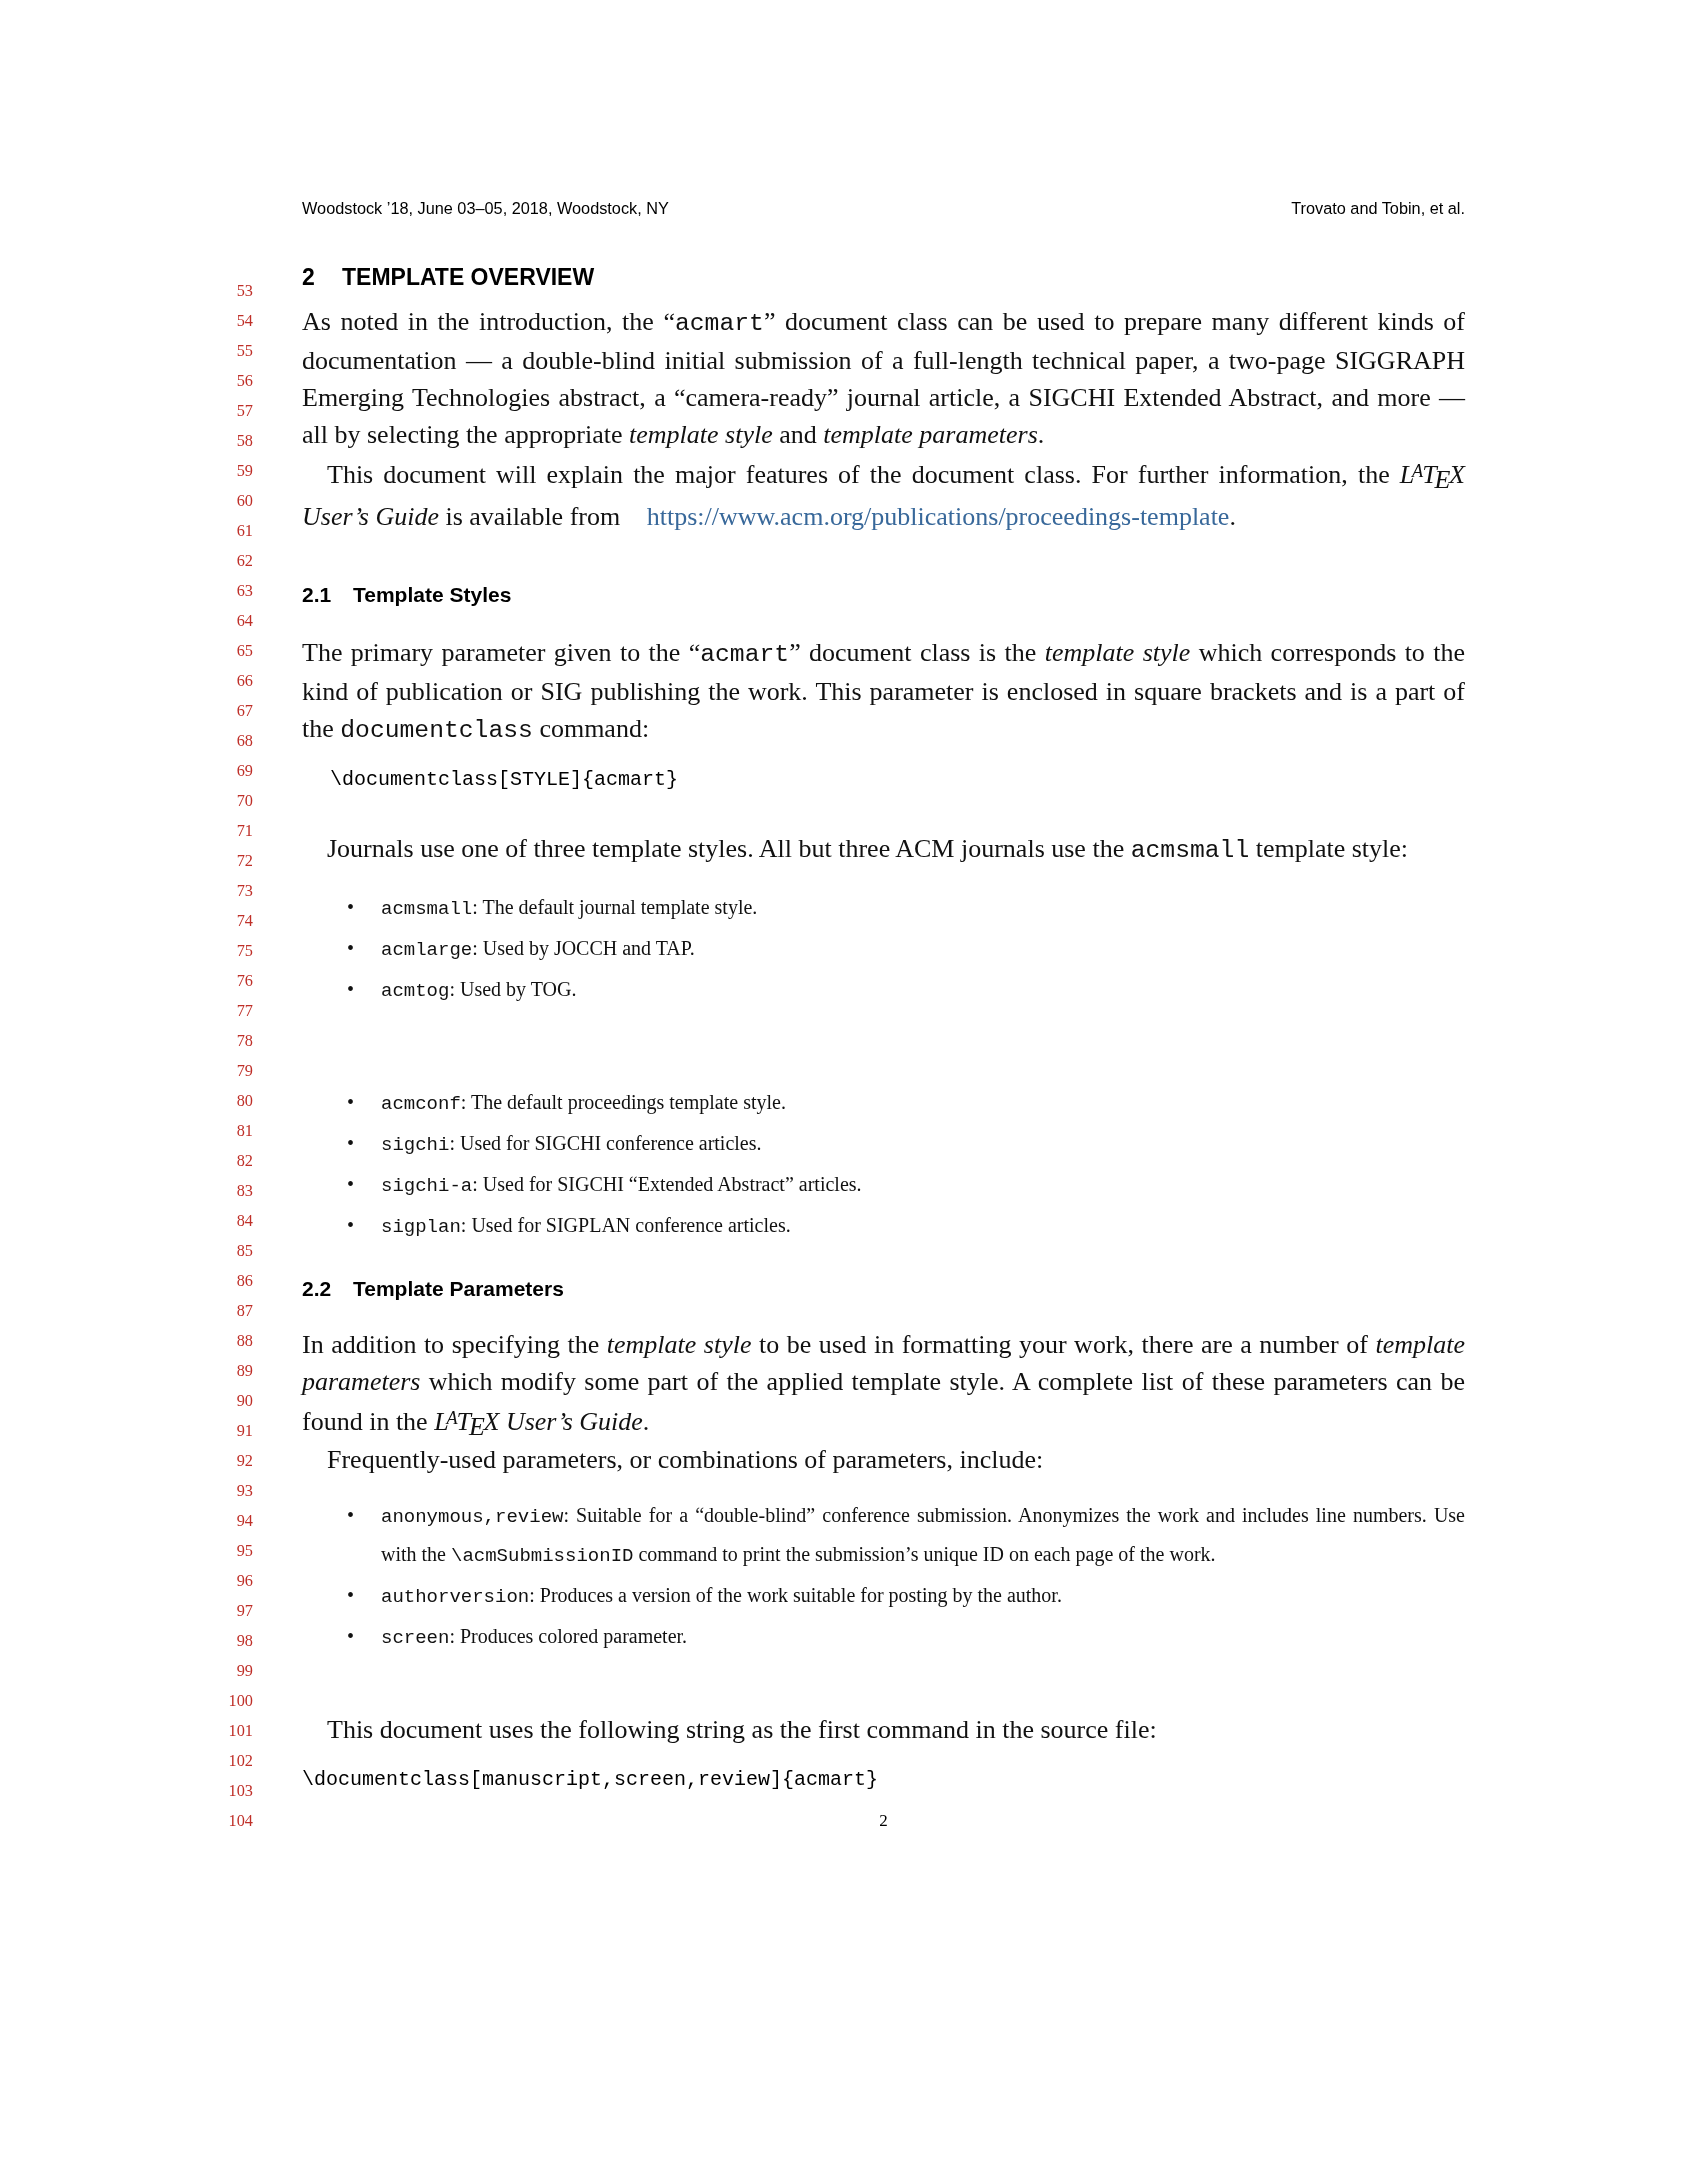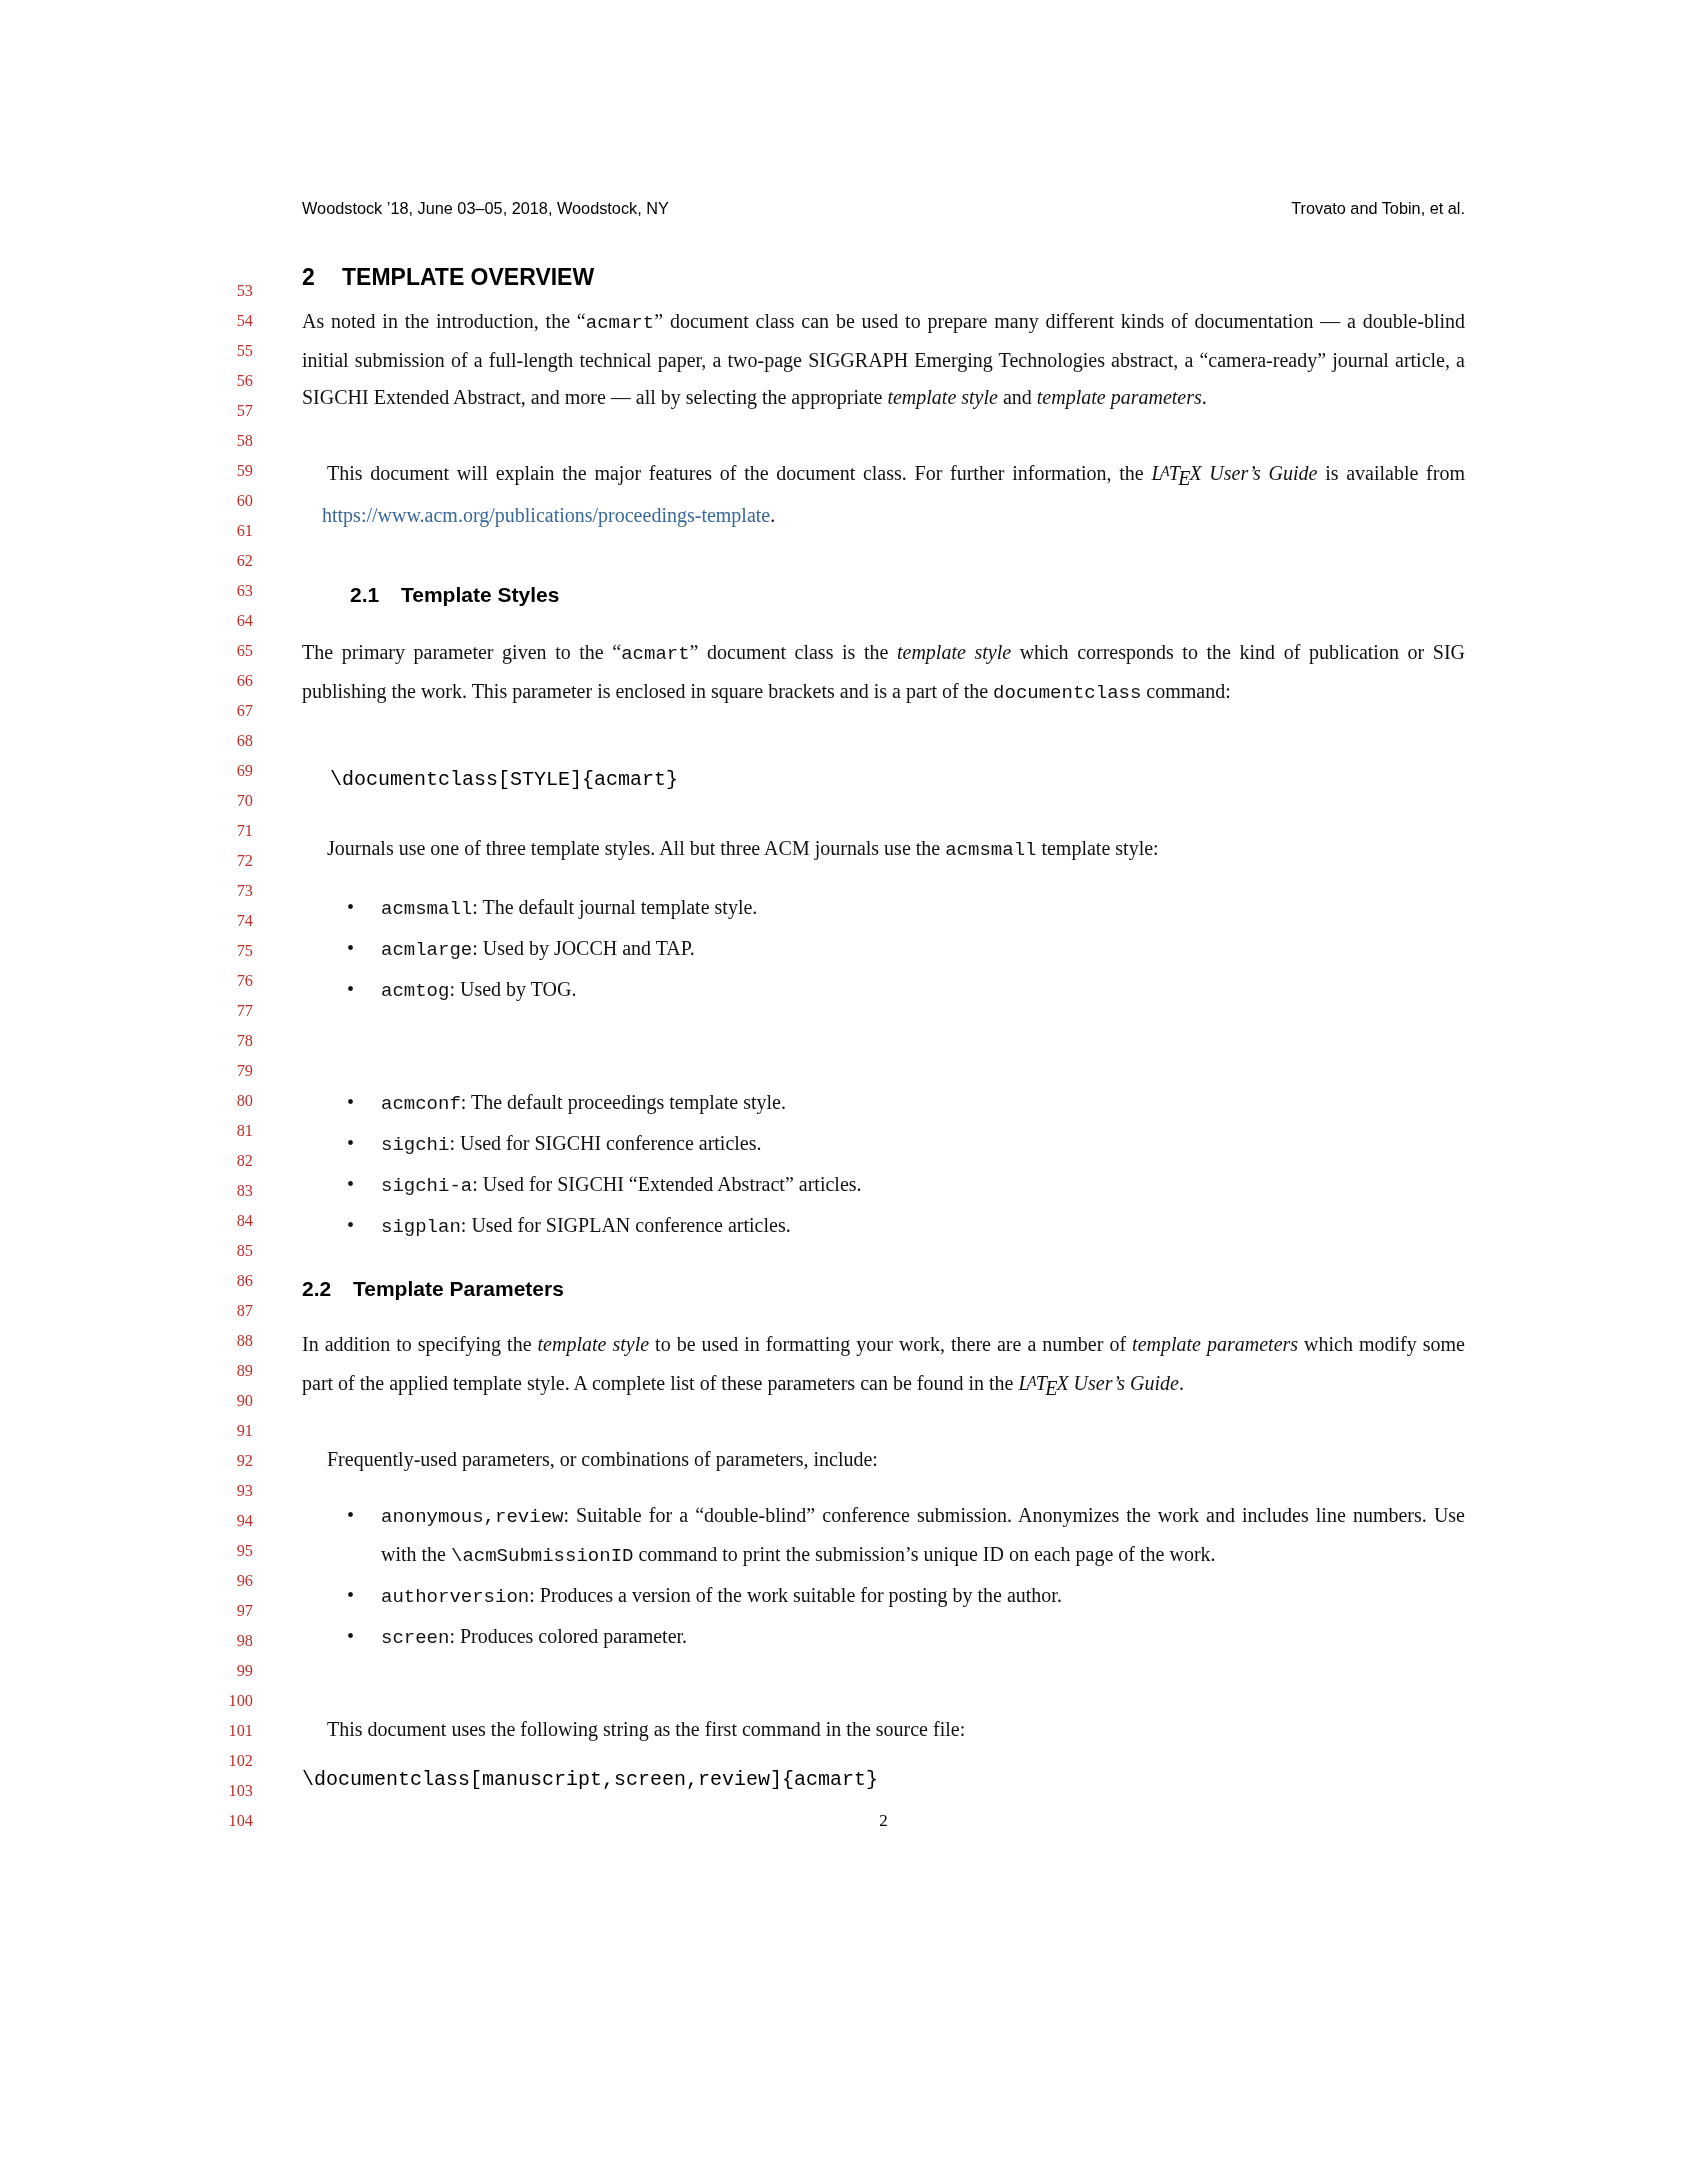--- a/index.html
+++ b/index.html
@@ -13,27 +13,27 @@
 
   
   .linenos{position:absolute;left:168px;top:270px;width:85px;text-align:right;
         color:var(--lineno,#bf2f28);font-size:16.3px;margin-top:6px;}
   .lineno{height:30px;line-height:30px;}
 
   
   .sec-h{position:absolute;left:302px;margin:0;font-family:"Liberation Sans",sans-serif;
         font-weight:700;color:#000;white-space:nowrap;}
   .h1pos{top:264px;font-size:23px;line-height:26px;}
-  .h2a{top:583px;font-size:21px;line-height:24px;margin-left:48px;}
+  .h2a{top:583px;font-size:21px;line-height:24px;}
   .h2b{top:1277px;font-size:21px;line-height:24px;}
   .sec-num{display:inline-block;min-width:40px;}
   .subsec-num{display:inline-block;min-width:51px;}
 
   
-  .para{position:absolute;left:302px;width:1163px;margin:0;font-size:20px;line-height:37px;
+  .para{position:absolute;left:302px;width:1163px;margin:0;font-size:26px;line-height:37px;
         text-align:justify;}
   .indent{text-indent:25px;}
   .p1{top:303px}.p2{top:453px}.p3{top:634px}.p4{top:830px}.p5{top:1026px}
   .p6{top:1326px}.p7{top:1441px}.p8{top:1711px}
 
   
   .code{position:absolute;font-family:"Liberation Mono",monospace;font-size:20px;
         color:#000;white-space:pre;}
   .c1{left:330px;top:768px}
   .c2{left:302px;top:1768px}

